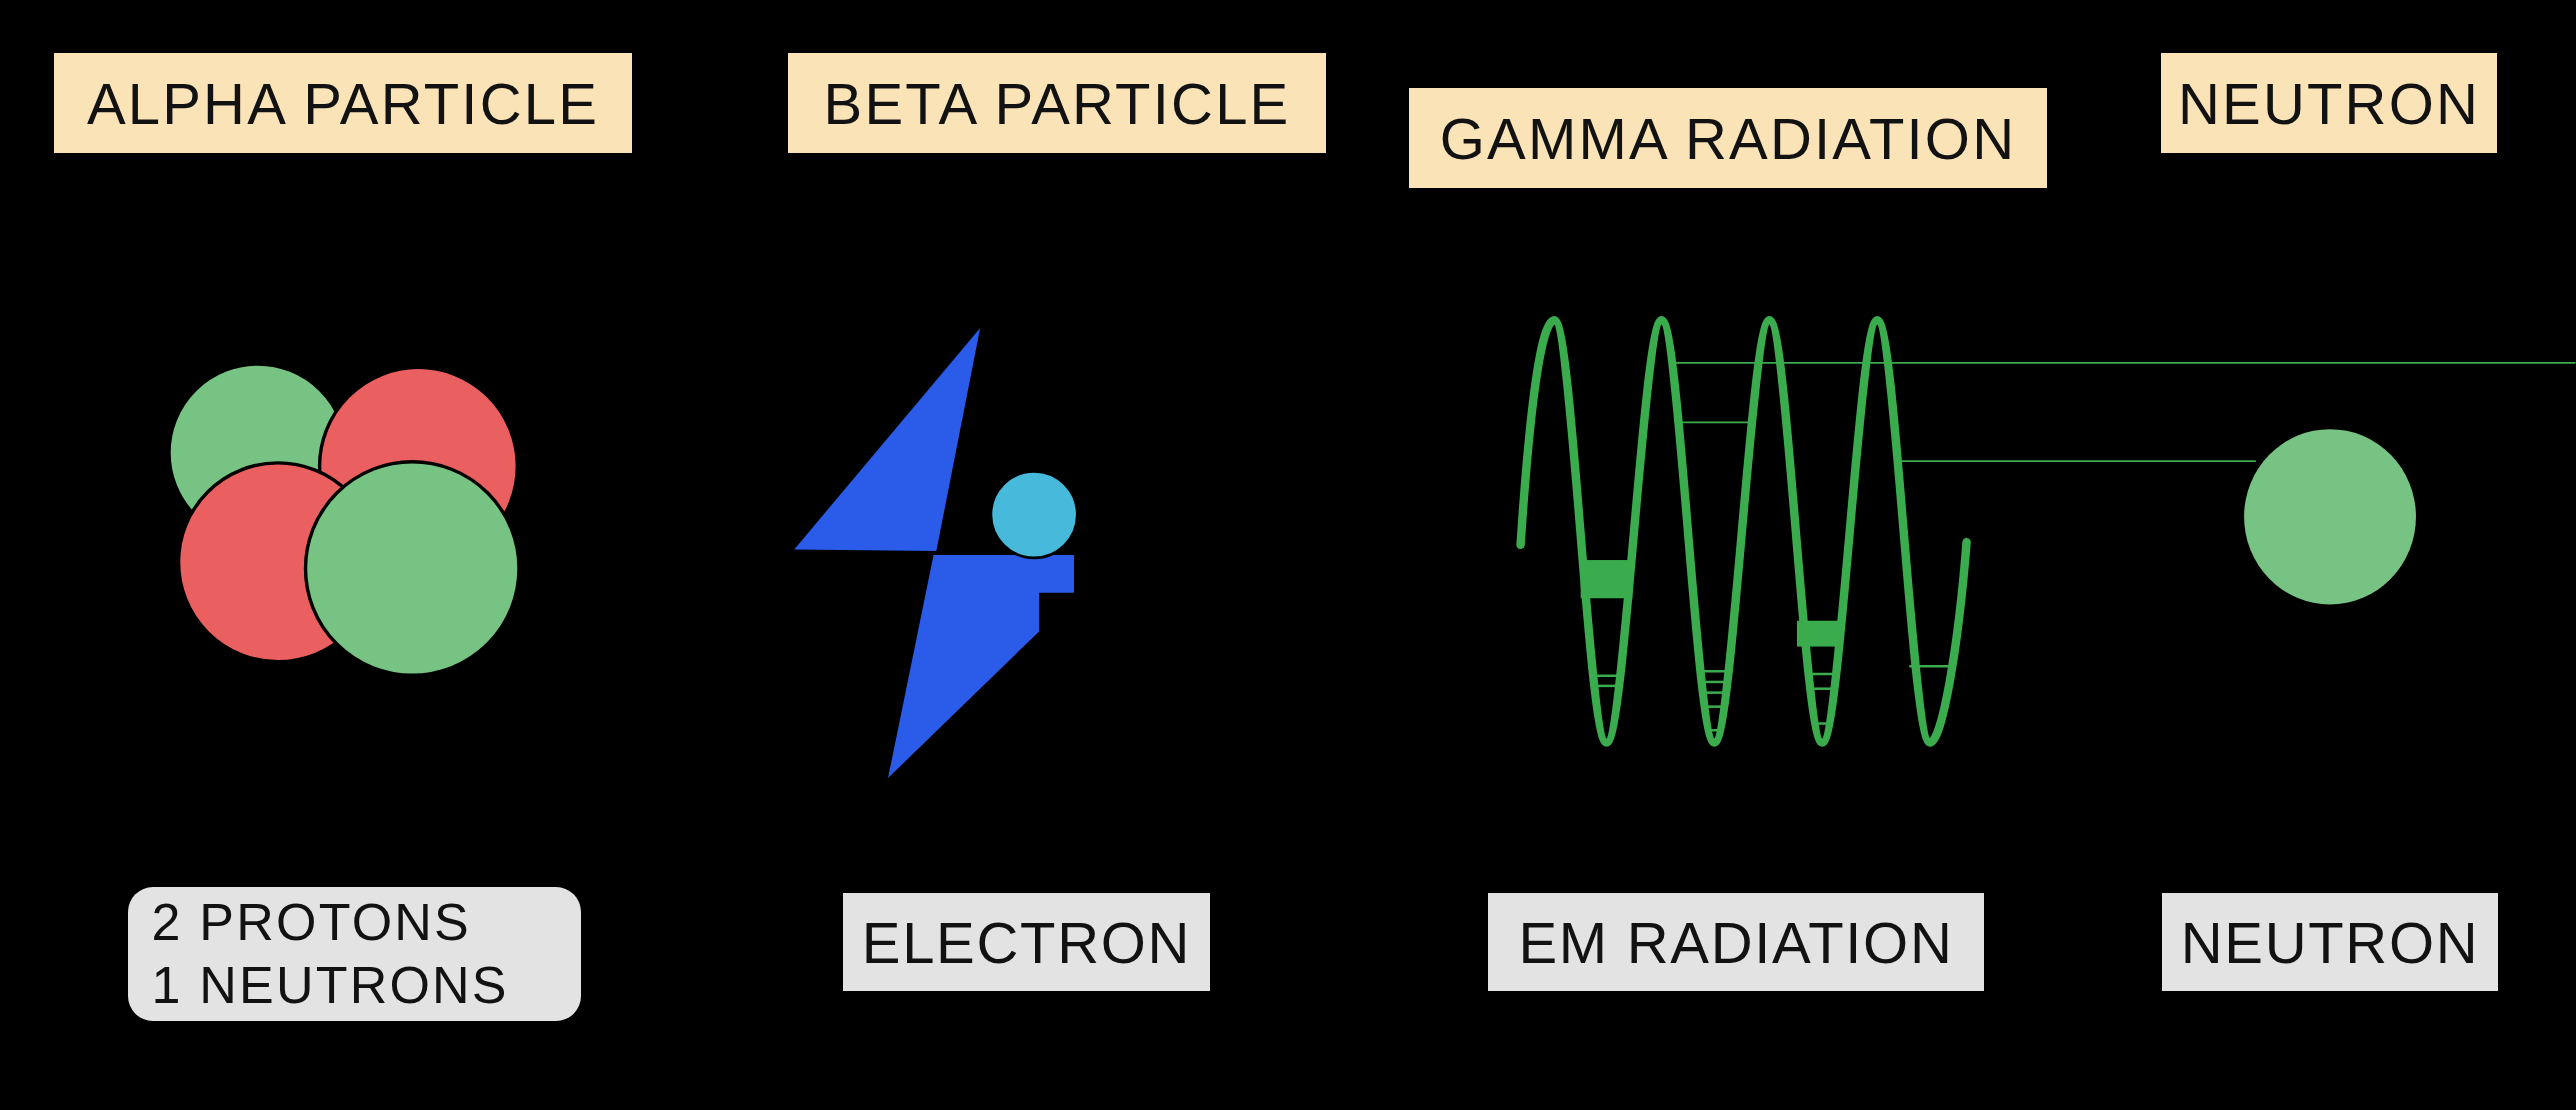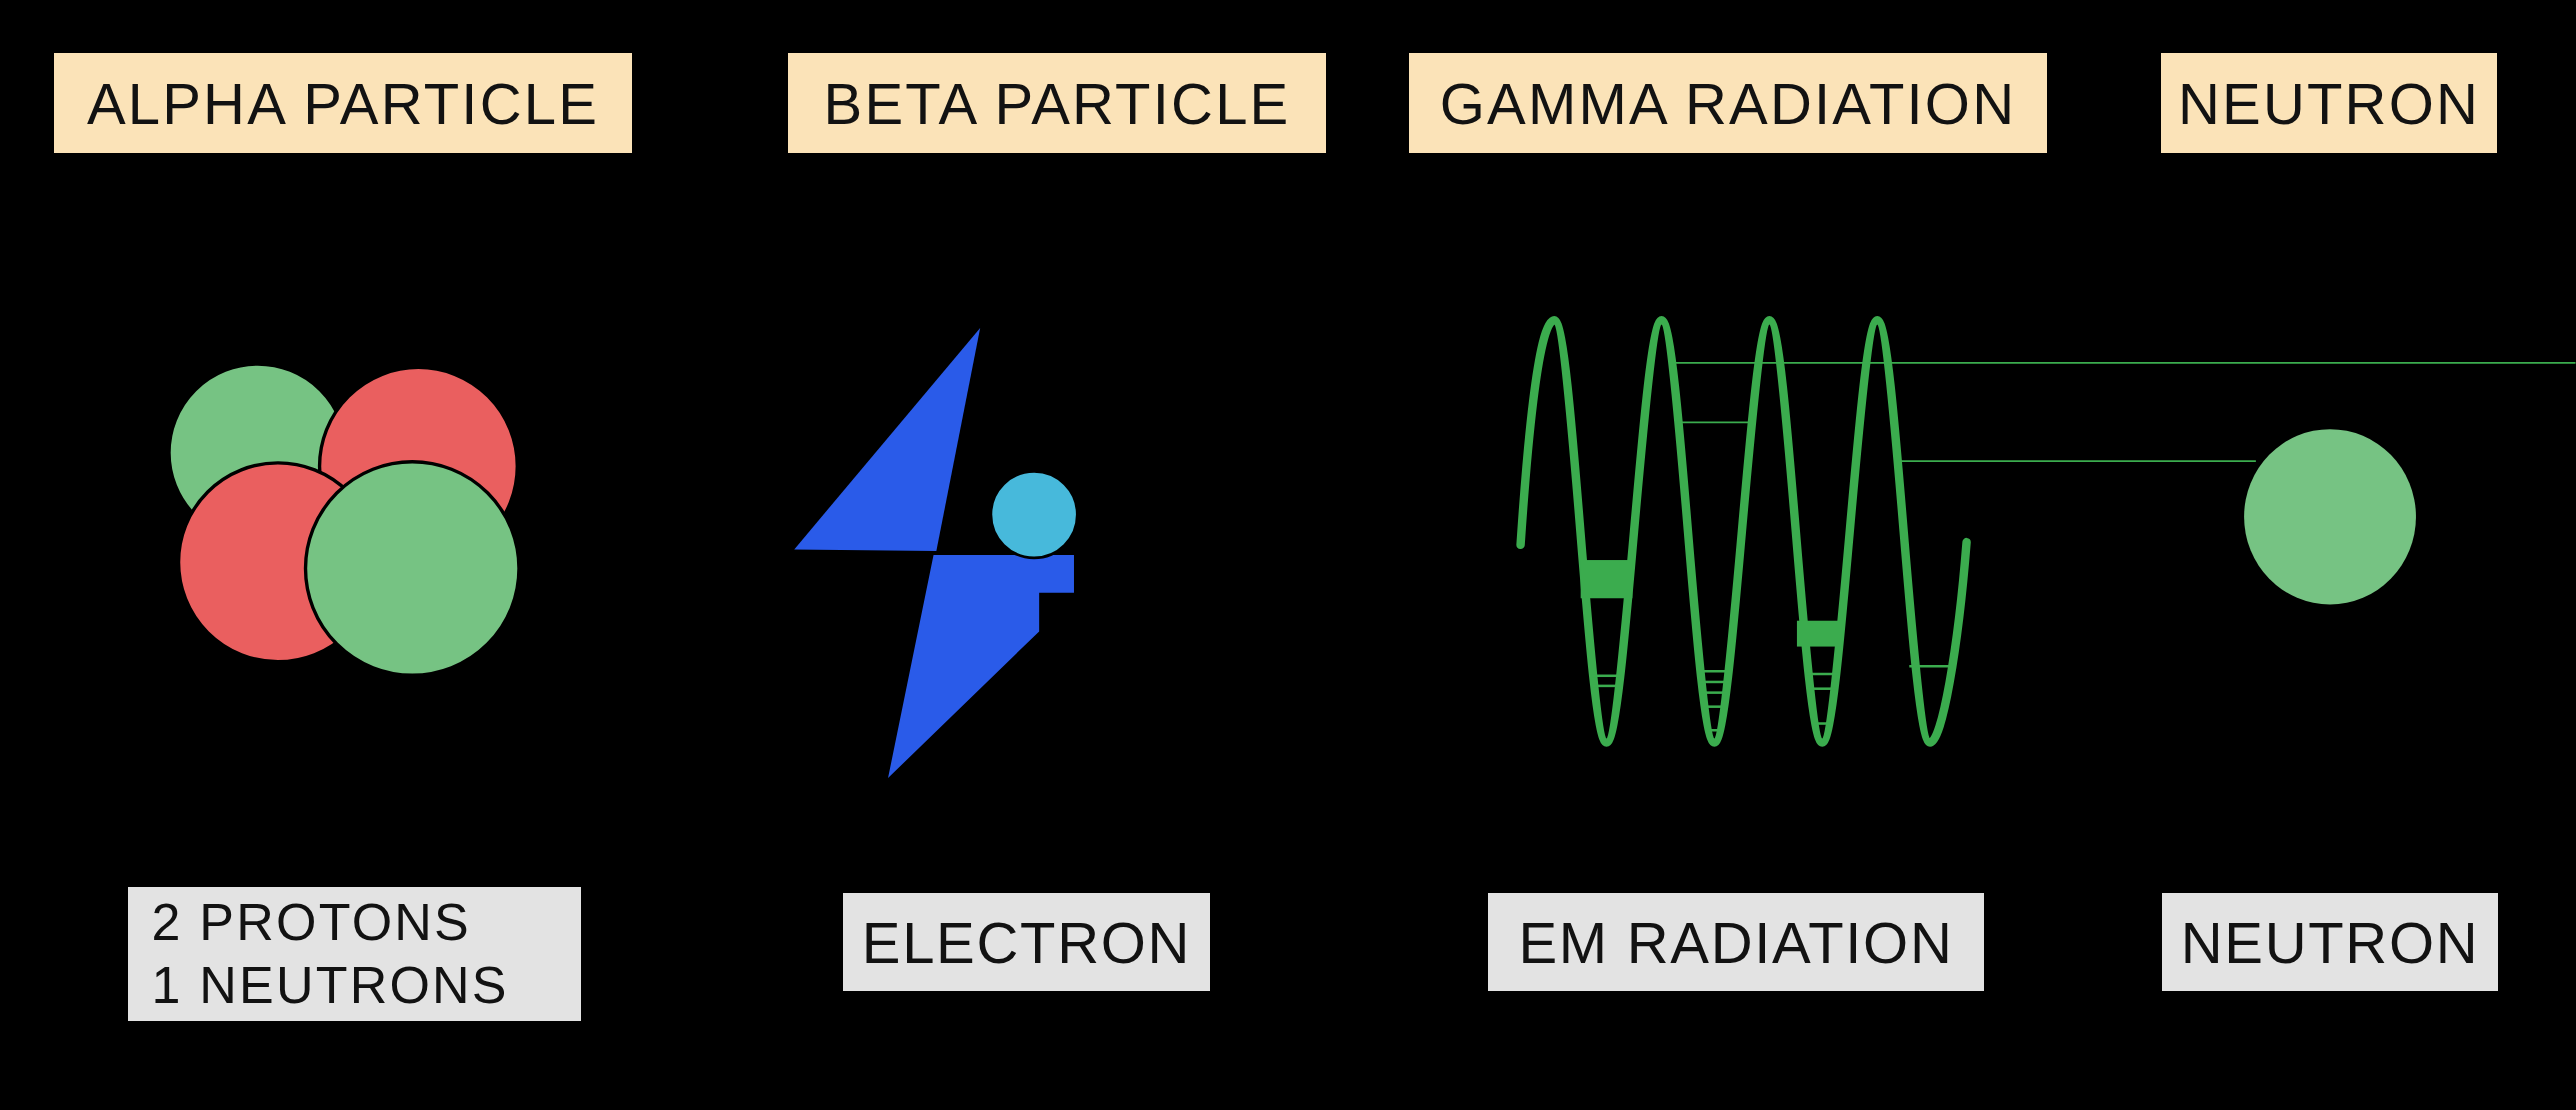--- a/index.html
+++ b/index.html
@@ -54,24 +54,25 @@
     top: 887px;
     height: 134px;
     flex-direction: column;
     align-items: flex-start;
     justify-content: center;
     padding-left: 23.6px;
     box-sizing: border-box;
     font-size: 52px;
     line-height: 63px;
     letter-spacing: 2.2px;
+    border-radius: 25px;
   }
   #top-label-alpha   { left: 54px;  width: 578px; }
   #top-label-beta    { left: 756px; width: 538px; margin-left: 32px;  }
-  #top-label-gamma   { left: 1409px; width: 638px; }
+  #top-label-gamma   { left: 1409px; width: 638px; margin-top: 35px; }
   #top-label-neutron { left: 2161px; width: 336px;  }
   #bottom-label-alpha   { left: 128px;  width: 453px; }
   #bottom-label-beta    { left: 843px; width: 367px; }
   #bottom-label-gamma   { left: 1488px; width: 496px; }
   #bottom-label-neutron { left: 2162px; width: 336px; }
 </style>
 </head>
 <body>
 
 <div class="canvas">

